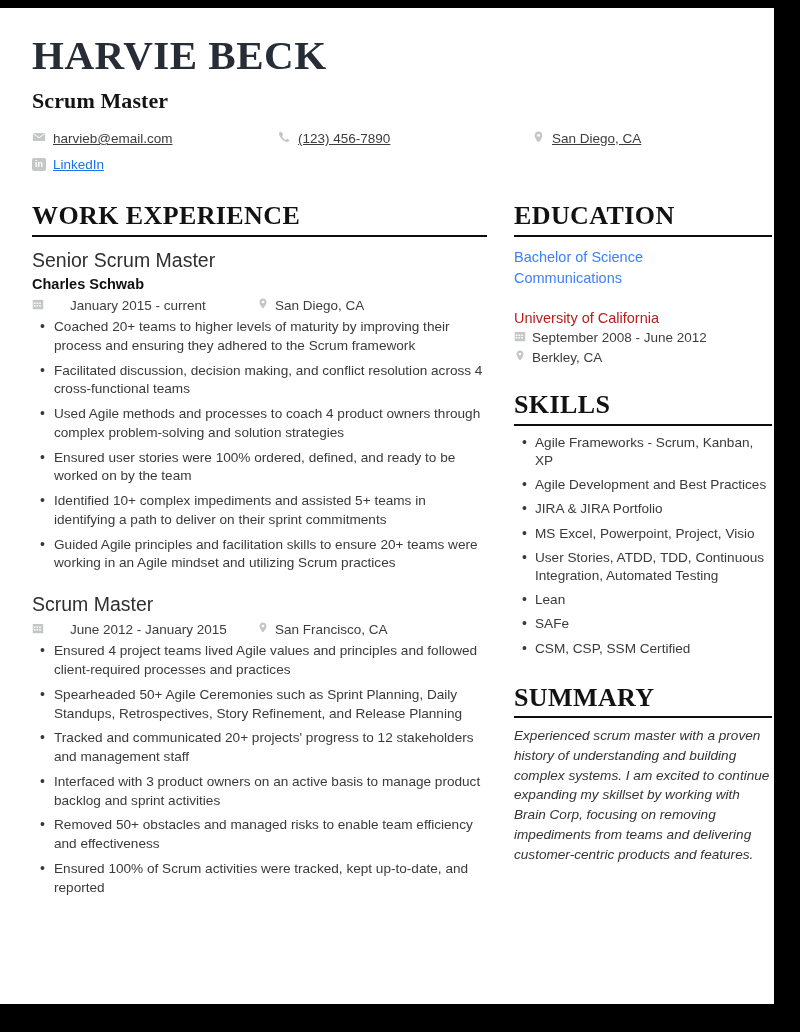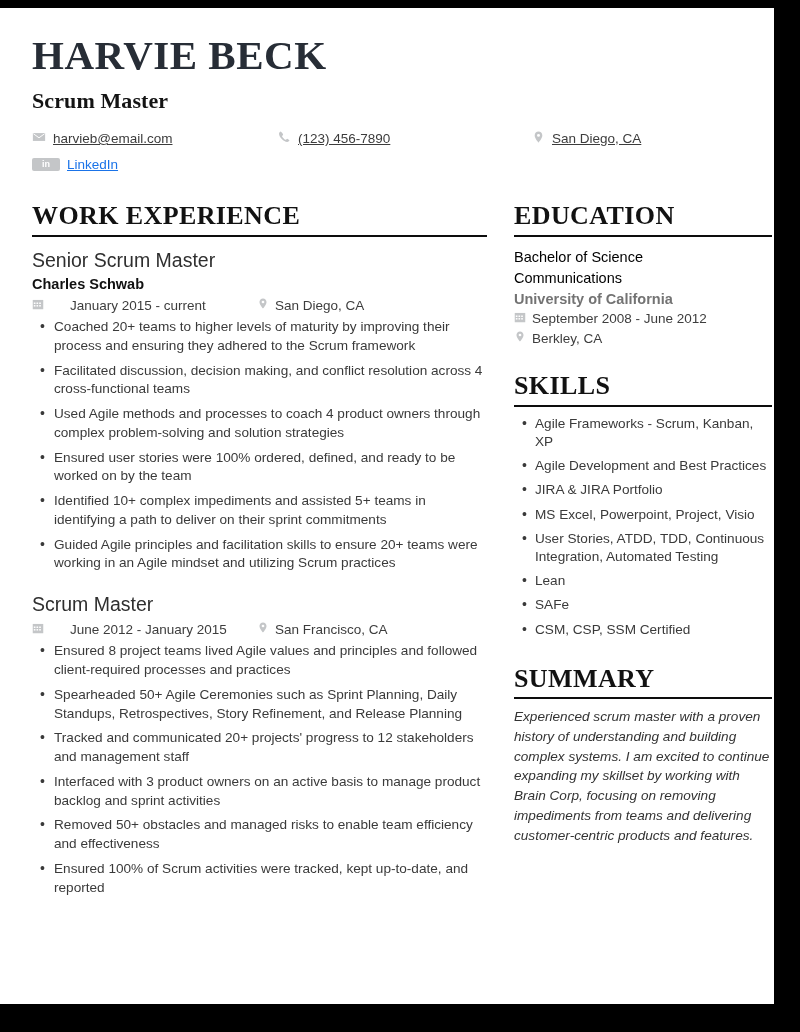--- a/index.html
+++ b/index.html
@@ -74,21 +74,21 @@
     text-decoration: underline;
   }
 
   .icon {
     display: inline-block;
     flex: none;
     fill: #c4c6c8;
   }
 
   .li-badge {
-    width: 28px; height: 13px;
+    width: 14px; height: 13px;
     background: #c4c6c8;
     border-radius: 2px;
     color: #ffffff;
     font-size: 9px;
     font-weight: bold;
     line-height: 13px;
     text-align: center;
     flex: none;
   }
 
@@ -173,29 +173,29 @@
     font-size: 14px;
   }
 
   
   .edu-block { margin-top: 10px; }
 
   .edu-degree,
   .edu-field {
     font-size: 14.5px;
     font-weight: 300;
-    color: #000000;
+    color: #3b82f6;
     line-height: 1.5;
   }
 
   .edu-school {
     font-size: 14.5px;
-    font-weight: bold;
-    color: #737373;
-    margin-top: 1px;
+    font-weight: normal;
+    color: #b91c1c;
+    margin-top: 20px;
   }
 
   .edu-meta {
     display: flex;
     align-items: center;
     margin-top: 4px;
   }
 
   .edu-meta .mtext { margin-left: 6px; }
 
@@ -351,21 +351,21 @@
                 <span class="icon">
                   <svg width="12" height="13" viewBox="0 0 16 16">
                       <path d="M8 1.3c-2.6 0-4.7 2.1-4.7 4.7C3.3 9.6 8 14.7 8 14.7s4.7-5.1 4.7-8.7c0-2.6-2.1-4.7-4.7-4.7z" fill="#c4c6c8"></path>
                       <circle cx="8" cy="6" r="1.8" fill="#ffffff"></circle>
                     </svg>
                 </span>
                 <span class="mtext">San Francisco, CA</span>
               </div>
             </div>
             <ul class="bullets">
-              <li>Ensured 8 project teams lived Agile values and principles and followed client-required processes and practices</li>
+              <li>Ensured 4 project teams lived Agile values and principles and followed client-required processes and practices</li>
               <li>Spearheaded 50+ Agile Ceremonies such as Sprint Planning, Daily Standups, Retrospectives, Story Refinement, and Release Planning</li>
               <li>Tracked and communicated 20+ projects' progress to 12 stakeholders and management staff</li>
               <li>Interfaced with 3 product owners on an active basis to manage product backlog and sprint activities</li>
               <li>Removed 50+ obstacles and managed risks to enable team efficiency and effectiveness</li>
               <li>Ensured 100% of Scrum activities were tracked, kept up-to-date, and reported</li>
             </ul>
           </div>
 
         </div>
       </div>

